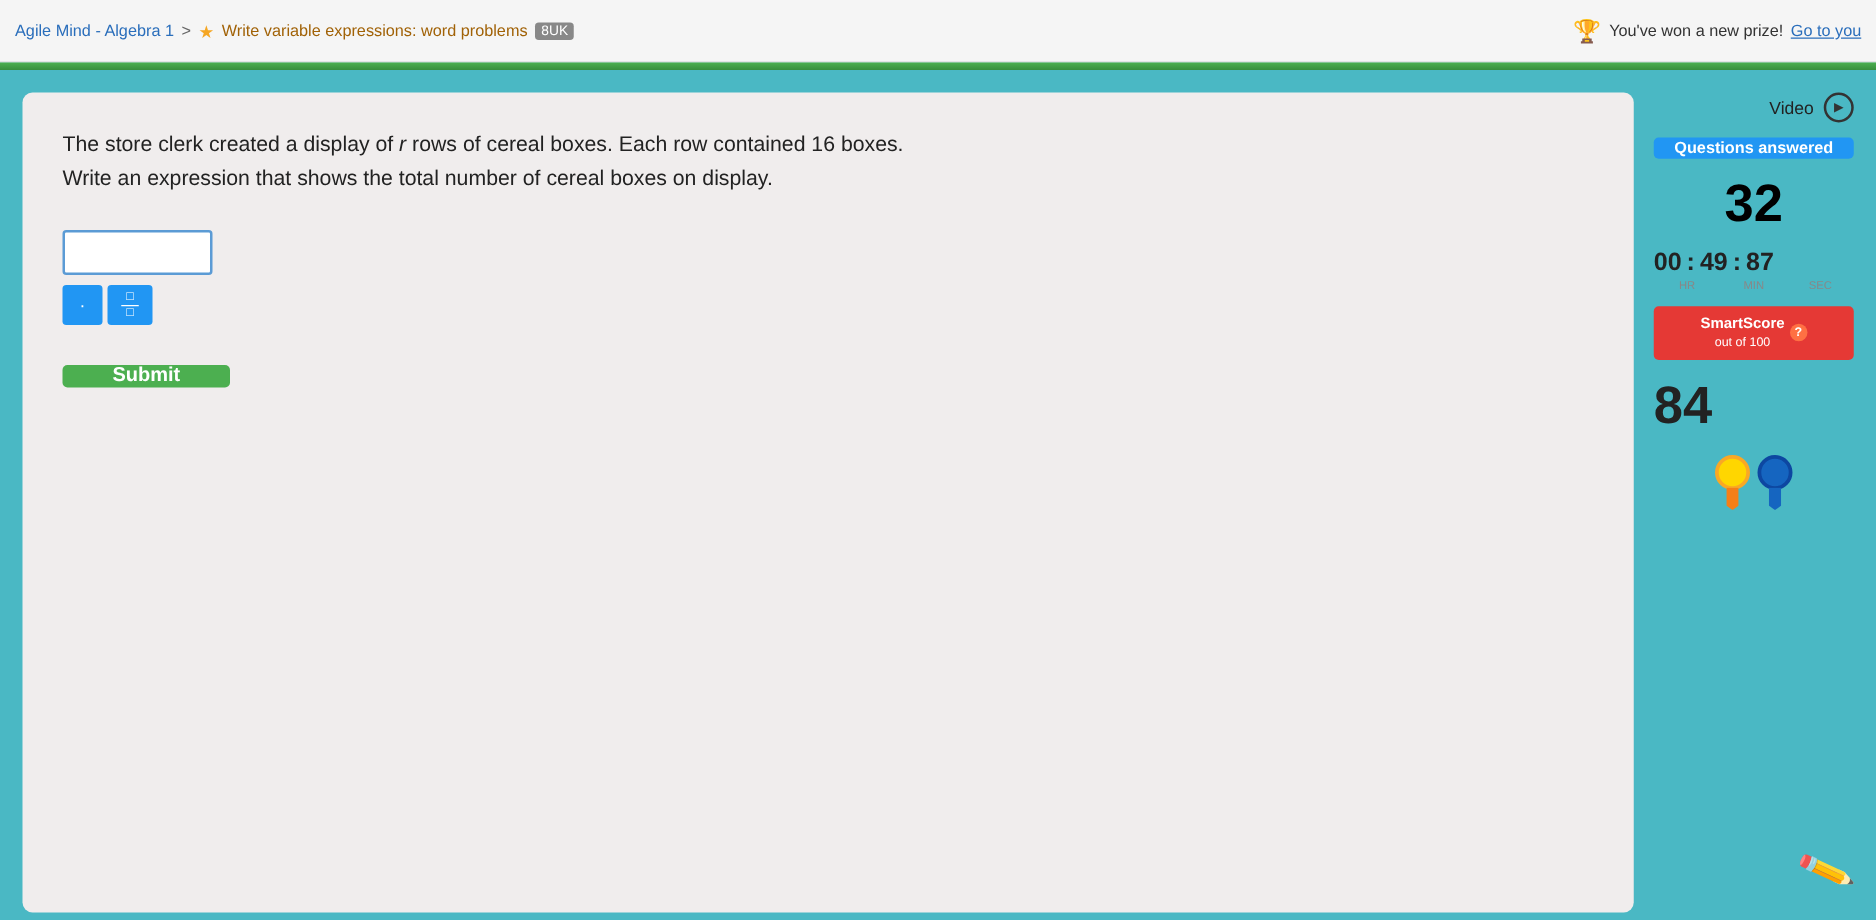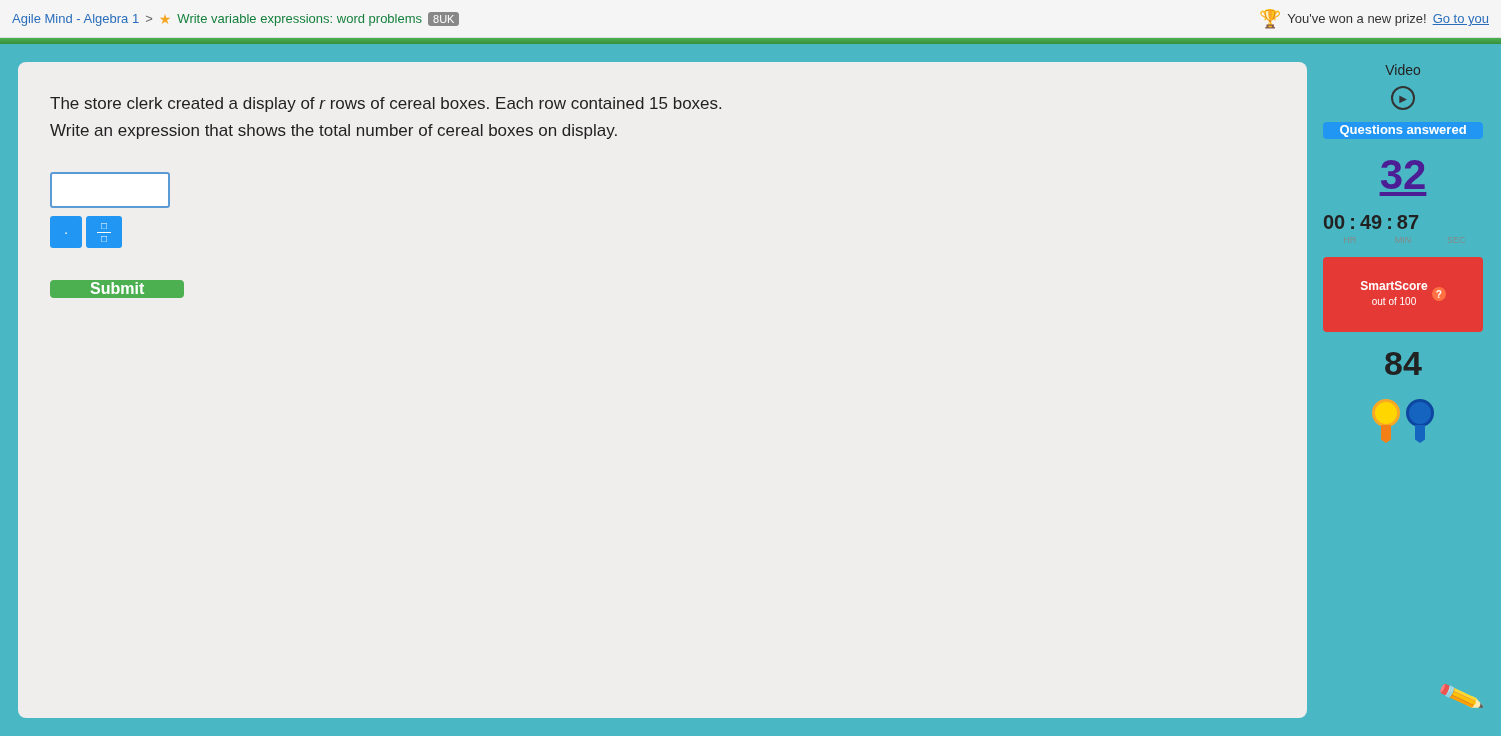--- a/index.html
+++ b/index.html
@@ -7,21 +7,21 @@
       width: 1501px;
       height: 736px;
       background: #4ab8c4;
       font-family: Arial, sans-serif;
       overflow: hidden;
     }
 
     
     .top-bar {
       background: #f5f5f5;
-      height: 38px;
+      height: 50px;
       display: flex;
       align-items: center;
       padding: 0 12px;
       border-bottom: 1px solid #ddd;
       justify-content: space-between;
     }
     .top-bar-left {
       display: flex;
       align-items: center;
       gap: 6px;
@@ -36,21 +36,21 @@
     .breadcrumb-sep {
       color: #666;
       font-size: 13px;
     }
     .star-icon {
       color: #f5a623;
       font-size: 14px;
     }
     .activity-title {
       font-size: 13px;
-      color: #15803d;
+      color: #a16207;
       font-weight: 500;
     }
     .grade-badge {
       background: #888;
       color: white;
       font-size: 11px;
       padding: 1px 5px;
       border-radius: 3px;
     }
     .top-bar-right {
@@ -174,21 +174,20 @@
       flex-direction: column;
       gap: 12px;
     }
 
     
     .video-section {
       display: flex;
       align-items: center;
       justify-content: flex-end;
       gap: 8px;
-      flex-direction: column;
     }
     .video-label {
       font-size: 14px;
       color: #222;
     }
     .video-play-icon {
       width: 24px;
       height: 24px;
       border: 2px solid #333;
       border-radius: 50%;
@@ -208,23 +207,22 @@
       font-size: 13px;
       font-weight: bold;
       cursor: pointer;
       text-align: center;
       line-height: 1.3;
     }
 
     .questions-count {
       font-size: 42px;
       font-weight: bold;
-      color: #4c1d95;
+      color: #000000;
       text-align: center;
-      text-decoration: underline;
     }
 
     .time-elapsed-btn {
       background: #2196f3;
       color: white;
       border: none;
       border-radius: 4px;
       padding: 8px 10px;
       font-size: 13px;
       font-weight: bold;
@@ -263,21 +261,21 @@
     .timer-label-item {
       text-align: center;
       min-width: 28px;
     }
 
     .smart-score-btn {
       background: #e53935;
       color: white;
       border: none;
       border-radius: 4px;
-      padding: 22px 10px;
+      padding: 6px 10px;
       font-size: 12px;
       font-weight: bold;
       cursor: pointer;
       text-align: center;
       line-height: 1.3;
       display: flex;
       align-items: center;
       justify-content: center;
       gap: 4px;
     }
@@ -288,24 +286,24 @@
       height: 14px;
       display: inline-flex;
       align-items: center;
       justify-content: center;
       font-size: 10px;
       color: white;
       font-weight: bold;
     }
 
     .smart-score-num {
-      font-size: 34px;
+      font-size: 42px;
       font-weight: bold;
       color: #222;
-      text-align: center;
+      text-align: left;
     }
 
     
     .medals-area {
       display: flex;
       justify-content: center;
       gap: 6px;
       margin-top: 4px;
     }
     .medal {
@@ -365,21 +363,21 @@
   </div>
 </div>
 
 <div class="accent-bar"></div>
 
 <div class="main-area">
 
   <div class="content-panel">
 
     <p class="question-text">
-      <span>The store clerk created a display of </span><em>r</em><span> rows of cereal boxes. Each row contained 15 boxes.</span><br>
+      <span>The store clerk created a display of </span><em>r</em><span> rows of cereal boxes. Each row contained 16 boxes.</span><br>
       <span>Write an expression that shows the total number of cereal boxes on display.</span>
     </p>
 
     <div class="answer-area">
       <input class="answer-input-box" type="text" style="">
       <div class="math-tools">
         <button class="math-btn math-btn-dot">·</button>
         <button class="math-btn math-btn-frac">
           <div class="fraction-symbol">
             <span class="num">□</span>

